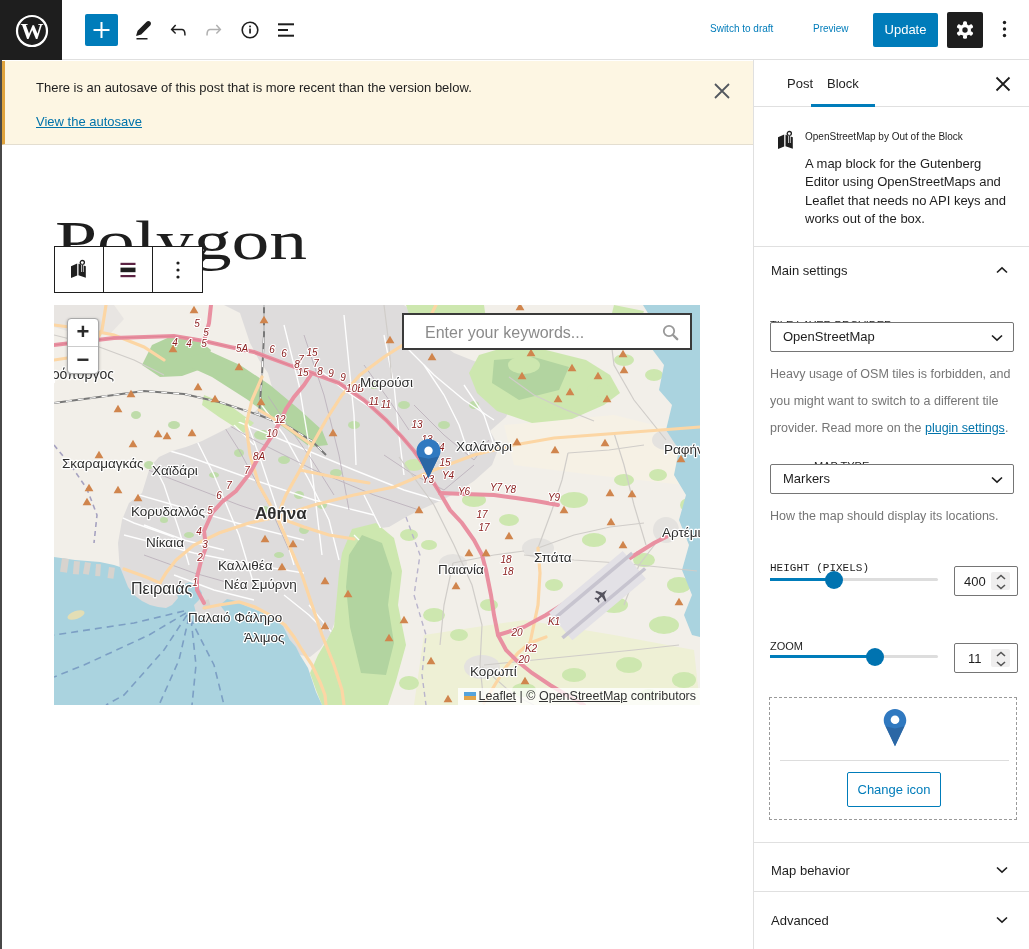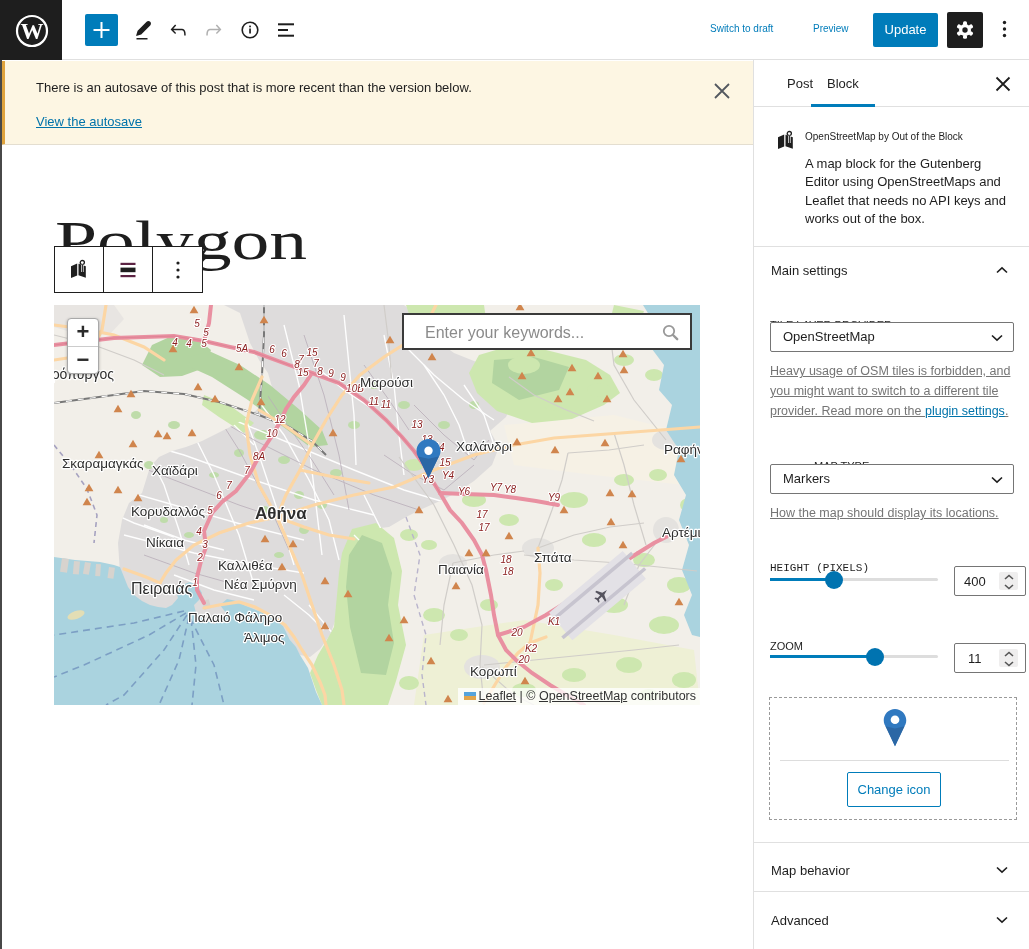--- a/index.html
+++ b/index.html
@@ -39,22 +39,22 @@
 #attrib a { color:#333; text-decoration:underline; }
 
 
 #sidebar { position:absolute; left:753px; top:60px; width:276px; height:889px; background:#fff; border-left:1px solid #e0e0e0; font-size:13px; color:#1e1e1e; }
 #tabs { position:relative; height:47px; border-bottom:1px solid #e0e0e0; }
 #tabs .tab { position:absolute; top:0; height:47px; line-height:47px; }
 #tabs .active { border-bottom:3px solid #007cba; }
 .panel-sep { border-top:1px solid #e0e0e0; }
 .label { font-size:11px; text-transform:uppercase; color:#1e1e1e; font-weight:500;margin-top:19px; }
 .select { position:absolute; left:16px; width:244px; height:30px; border:1px solid #757575; border-radius:2px; background:#fff; font-size:13px; line-height:28px; padding-left:12px; color:#1e1e1e; }
-.help { position:absolute; left:16px; font-size:12.5px; color:#757575; line-height:20px;text-decoration:underline; }
-.numbox { position:absolute; width:72px; height:30px; border:1px solid #757575; border-radius:2px; background:#fff; }
+.help { position:absolute; left:16px; font-size:12.5px; color:#757575; line-height:27px; }
+.numbox { position:absolute; width:64px; height:30px; border:1px solid #757575; border-radius:2px; background:#fff; }
 .numbox .val { position:absolute; left:9px; top:7px; font-size:13px; color:#1e1e1e; }
 .numbox .spin { position:absolute; right:7px; top:5px; width:19px; height:18px; background:#efeeee; border-radius:2px; }
 .numbox .spin svg { position:absolute; left:3.5px; top:0.5px; }
 </style>
 </head>
 <body>
 <div id="page">
 
   <div style="position:absolute;left:0;top:60px;width:2px;height:889px;background:#484848;z-index:60;"></div>
   <div id="topbar">

